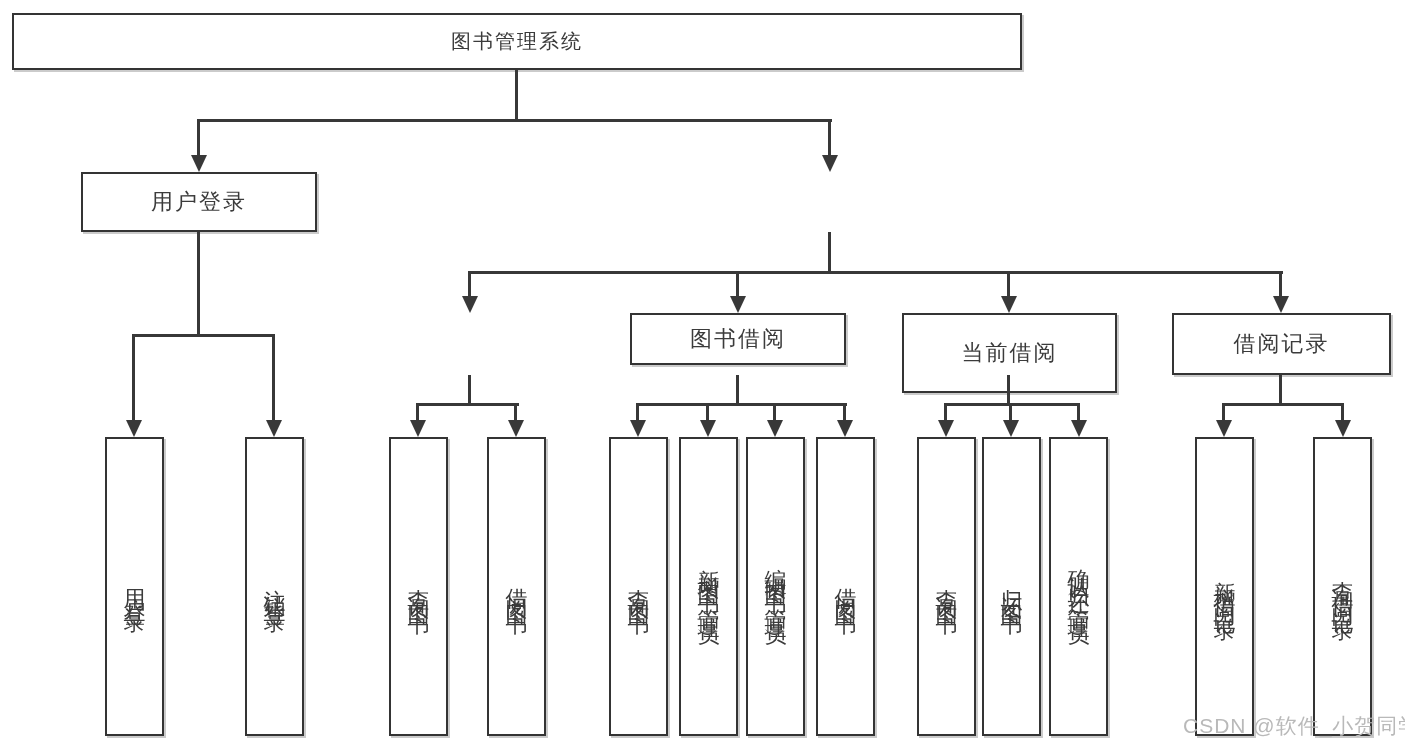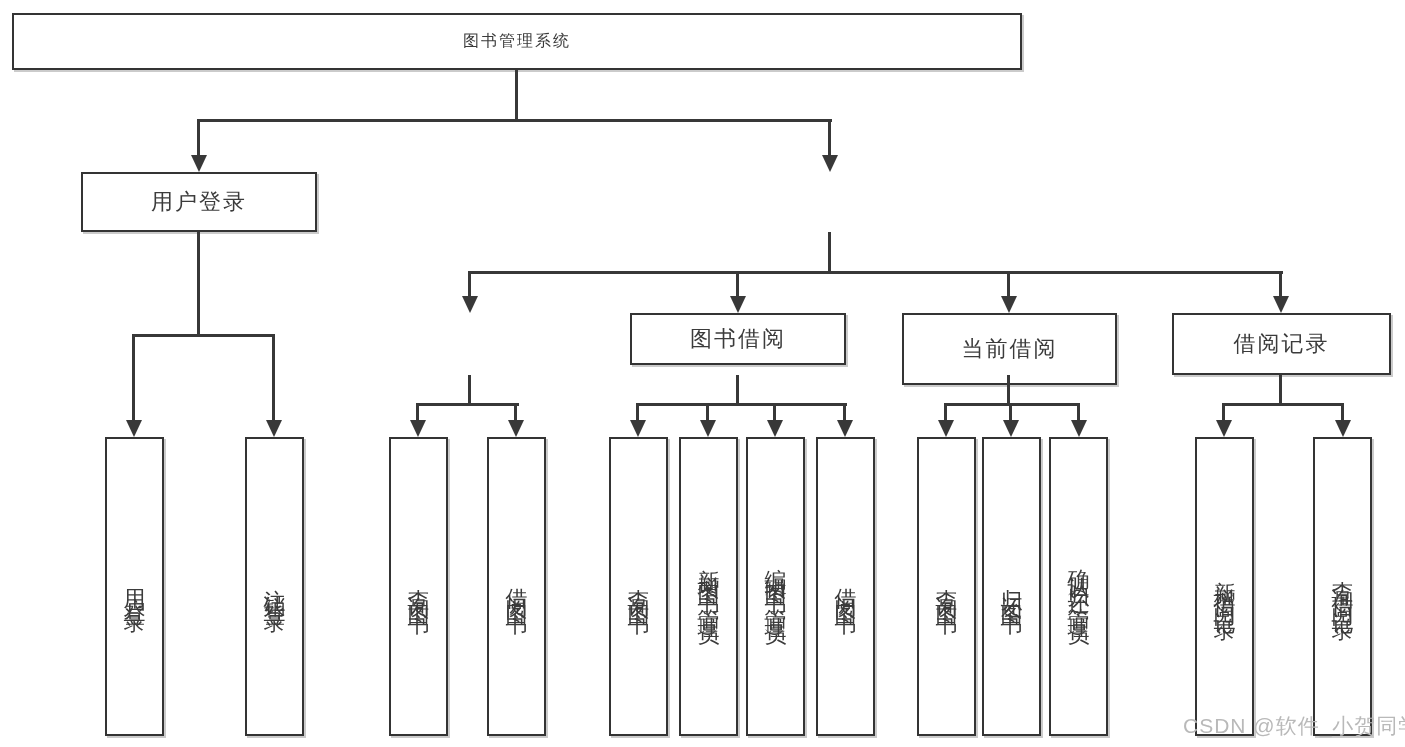--- a/index.html
+++ b/index.html
@@ -16,21 +16,21 @@
     box-sizing: border-box;
     background: #ffffff;
     border: 2px solid var(--border, #343434);
     box-shadow: 2px 2px 0 rgba(140,140,140,0.45);
     display: flex;
     align-items: center;
     justify-content: center;
     color: var(--text, #3b3b3b);
   }
   .hnode { font-size: 22px; letter-spacing: 2px; }
-  .hnode.root-node { font-size: 16px; }
+  .hnode.root-node { font-size: 20px; }
   .vnode { width: 59px; top: 437px; height: 299px; }
   .vnode .vtext {
     writing-mode: vertical-rl;
     text-orientation: mixed;
     font-size: 22px;
     letter-spacing: 8px;
     line-height: 1.1;
     white-space: nowrap;
   }
   .vline { position: absolute; width: 3px; background: var(--line, #383838); }
@@ -86,21 +86,21 @@
   <div class="vline" style="left:736px; top:271px; height:28px;"></div>
   <div class="ah" style="left:730px; top:296px;"></div>
   <div class="vline" style="left:1007px; top:271px; height:28px;"></div>
   <div class="ah" style="left:1001px; top:296px;"></div>
   <div class="vline" style="left:1279px; top:271px; height:28px;"></div>
   <div class="ah" style="left:1273px; top:296px;"></div>
 
   <div class="hnode" style="left:630px; top:313px; width:216px; height:52px;">
     <span>图书借阅</span>
   </div>
-  <div class="hnode" style="left:902px; top:313px; width:215px; height:72px;">
+  <div class="hnode" style="left:902px; top:313px; width:215px; height:80px;">
     <span>当前借阅</span>
   </div>
   <div class="hnode" style="left:1172px; top:313px; width:219px; height:62px;">
     <span>借阅记录</span>
   </div>
 
   <div class="vline" style="left:468px; top:375px; height:31px;"></div>
   <div class="hline" style="left:416px; top:403px; width:103px;"></div>
   <div class="vline" style="left:416px; top:403px; height:19px;"></div>
   <div class="ah" style="left:410px; top:420px;"></div>

